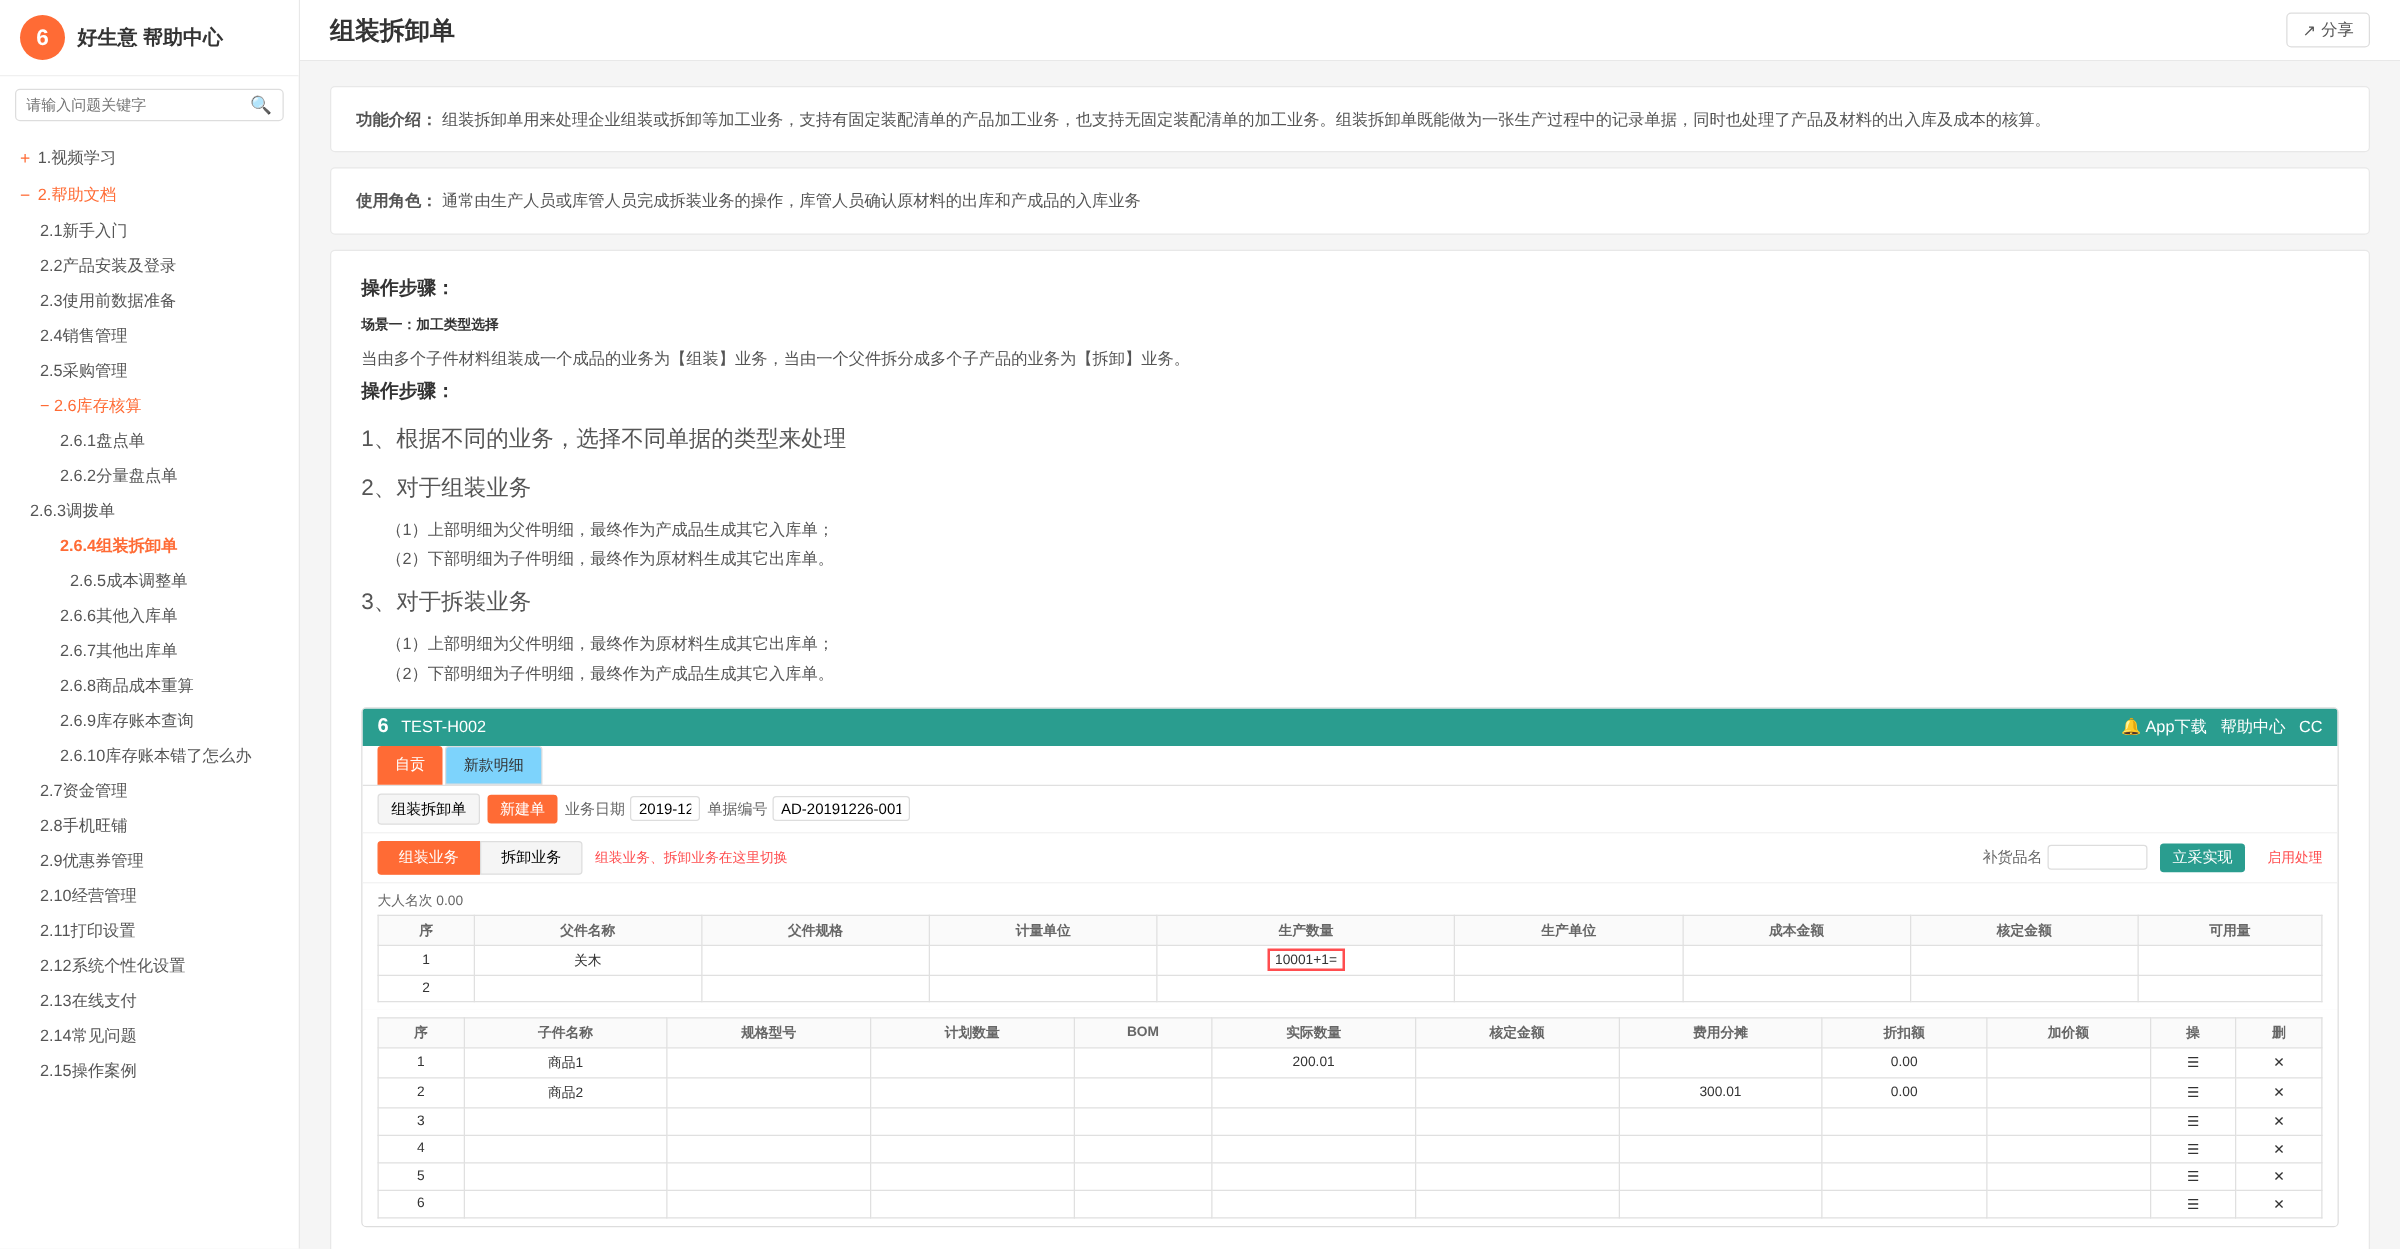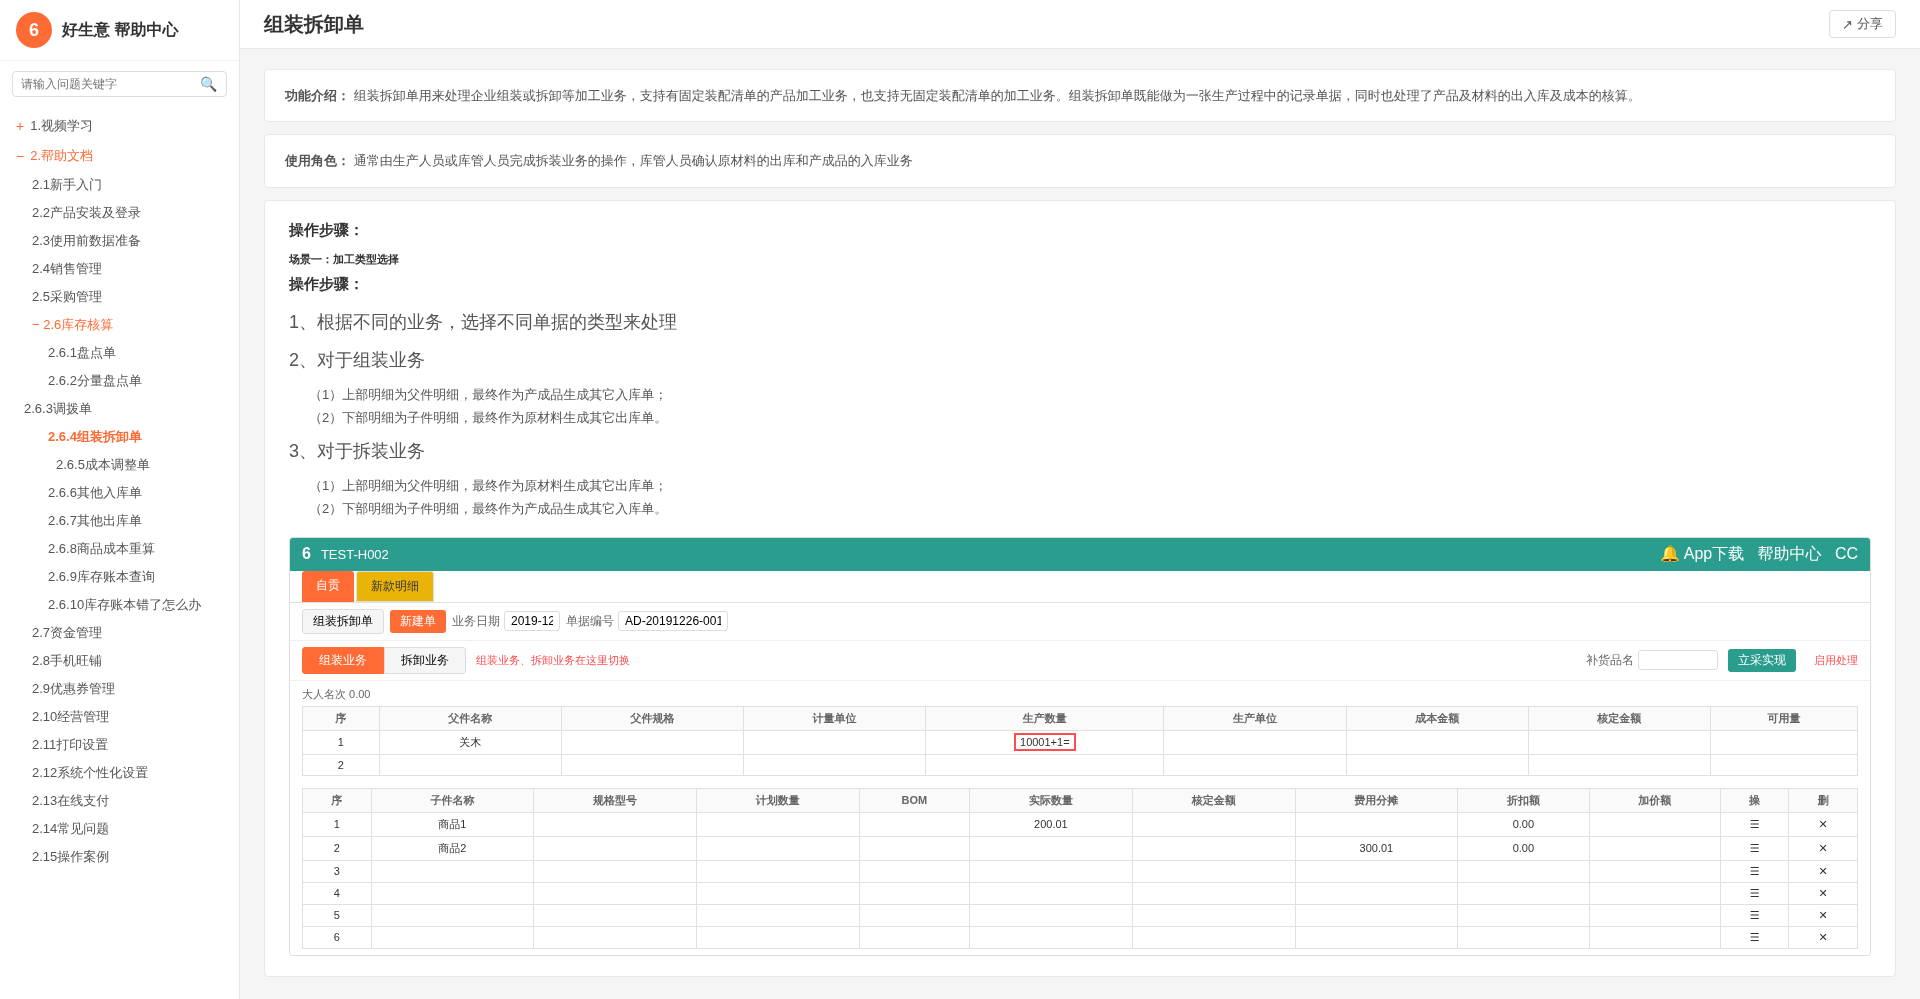--- a/index.html
+++ b/index.html
@@ -232,42 +232,43 @@
 
     <div class="info-block">
       <strong>使用角色：</strong>
       <span>通常由生产人员或库管人员完成拆装业务的操作，库管人员确认原材料的出库和产成品的入库业务</span>
     </div>
 
 
     <div class="content-body">
       <div class="step-title">操作步骤：</div>
       <div class="scene-title">场景一：加工类型选择</div>
+      <div class="para">当由多个子件材料组装成一个成品的业务为【组装】业务，当由一个父件拆分成多个子产品的业务为【拆卸】业务。</div>
       <div class="step-title">操作步骤：</div>
       <div class="steps-list">1、根据不同的业务，选择不同单据的类型来处理</div>
       <div class="steps-list">2、对于组装业务</div>
       <div class="sub-list">（1）上部明细为父件明细，最终作为产成品生成其它入库单；</div>
       <div class="sub-list">（2）下部明细为子件明细，最终作为原材料生成其它出库单。</div>
       <div class="steps-list">3、对于拆装业务</div>
       <div class="sub-list">（1）上部明细为父件明细，最终作为原材料生成其它出库单；</div>
       <div class="sub-list">（2）下部明细为子件明细，最终作为产成品生成其它入库单。</div>
 
       <div class="screenshot-wrapper">
         <div class="screenshot-inner">
 
           <div style="background:#2a9d8f;display:flex;align-items:center;padding:6px 12px;gap:10px;">
             <span style="color:#fff;font-size:16px;font-weight:bold;">6</span>
             <span style="color:#fff;font-size:13px;">TEST-H002</span>
             <span style="flex:1;"></span>
-            <span style="color:#fff;font-size:16px;">🔔 App下载 &nbsp; 帮助中心 &nbsp; CC</span>
+            <span style="color:#fff;font-size:13px;">🔔 App下载 &nbsp; 帮助中心 &nbsp; CC</span>
           </div>
 
           <div style="background:#fff;display:flex;border-bottom:1px solid #e0e0e0;padding:0 12px;gap:2px;">
             <div style="padding:6px 14px;background:#ff6b35;color:#fff;border-radius:3px 3px 0 0;font-size:12px;cursor:pointer;">自贡</div>
-            <div style="padding:6px 14px;background:#eab308;border:1px solid #ddd;border-radius:3px 3px 0 0;font-size:12px;cursor:pointer;">新款明细</div>
+            <div style="padding:6px 14px;background:#7dd3fc;border:1px solid #ddd;border-radius:3px 3px 0 0;font-size:12px;cursor:pointer;">新款明细</div>
             <div style="flex:1;"></div>
           </div>
 
           <div style="background:#fff;padding:6px 12px;display:flex;align-items:center;gap:6px;border-bottom:1px solid #f0f0f0;flex-wrap:wrap;">
             <button style="padding:3px 10px;background:#f5f5f5;border:1px solid #ddd;border-radius:3px;font-size:12px;cursor:pointer;">组装拆卸单</button>
             <button style="padding:3px 10px;background:#ff6b35;color:#fff;border:none;border-radius:3px;font-size:12px;cursor:pointer;">新建单</button>
             <div style="display:flex;align-items:center;gap:4px;font-size:12px;">
               <span style="color:#666;text-align:right;">业务日期</span>
               <input style="border: 1px solid rgb(221, 221, 221); border-radius: 3px; padding: 2px 6px; font-size: 12px; width: 56px;" value="2019-12-26">
             </div>

